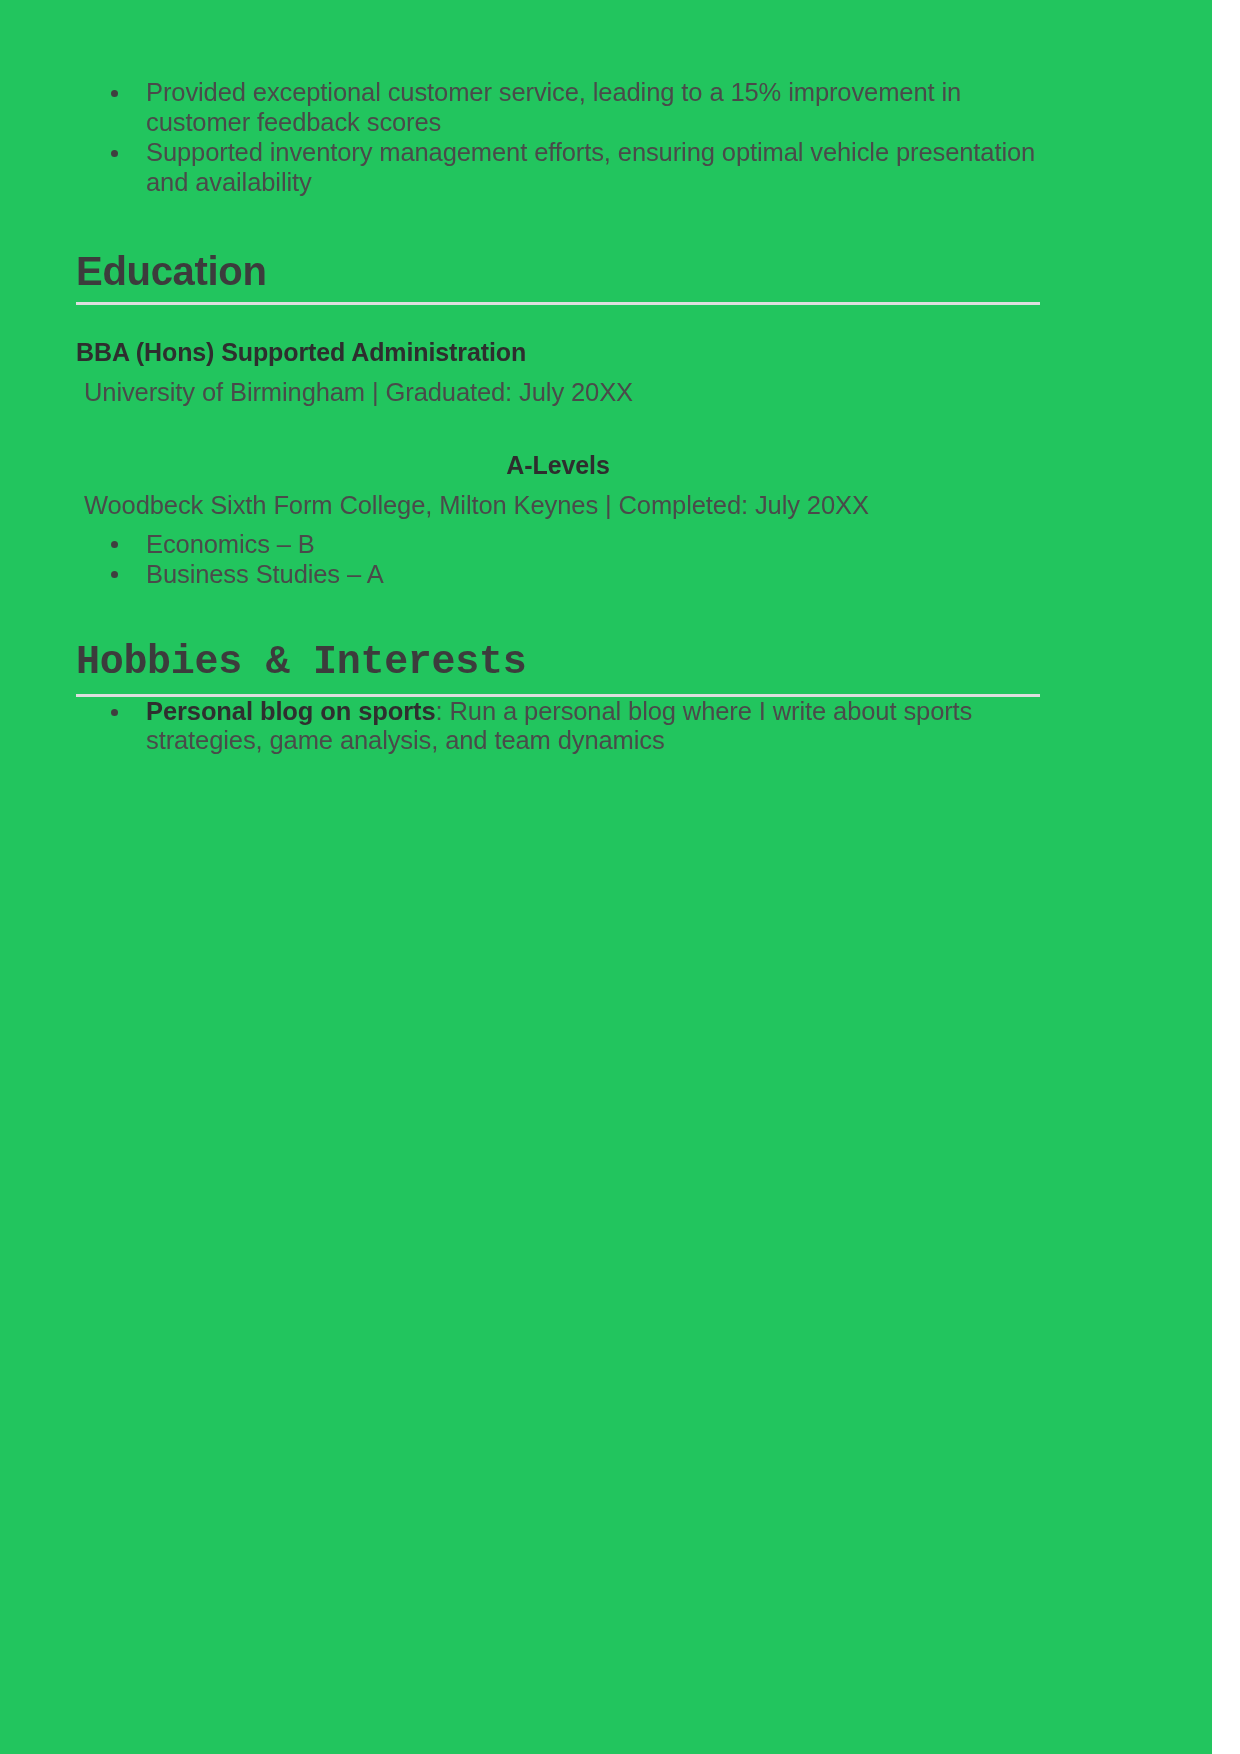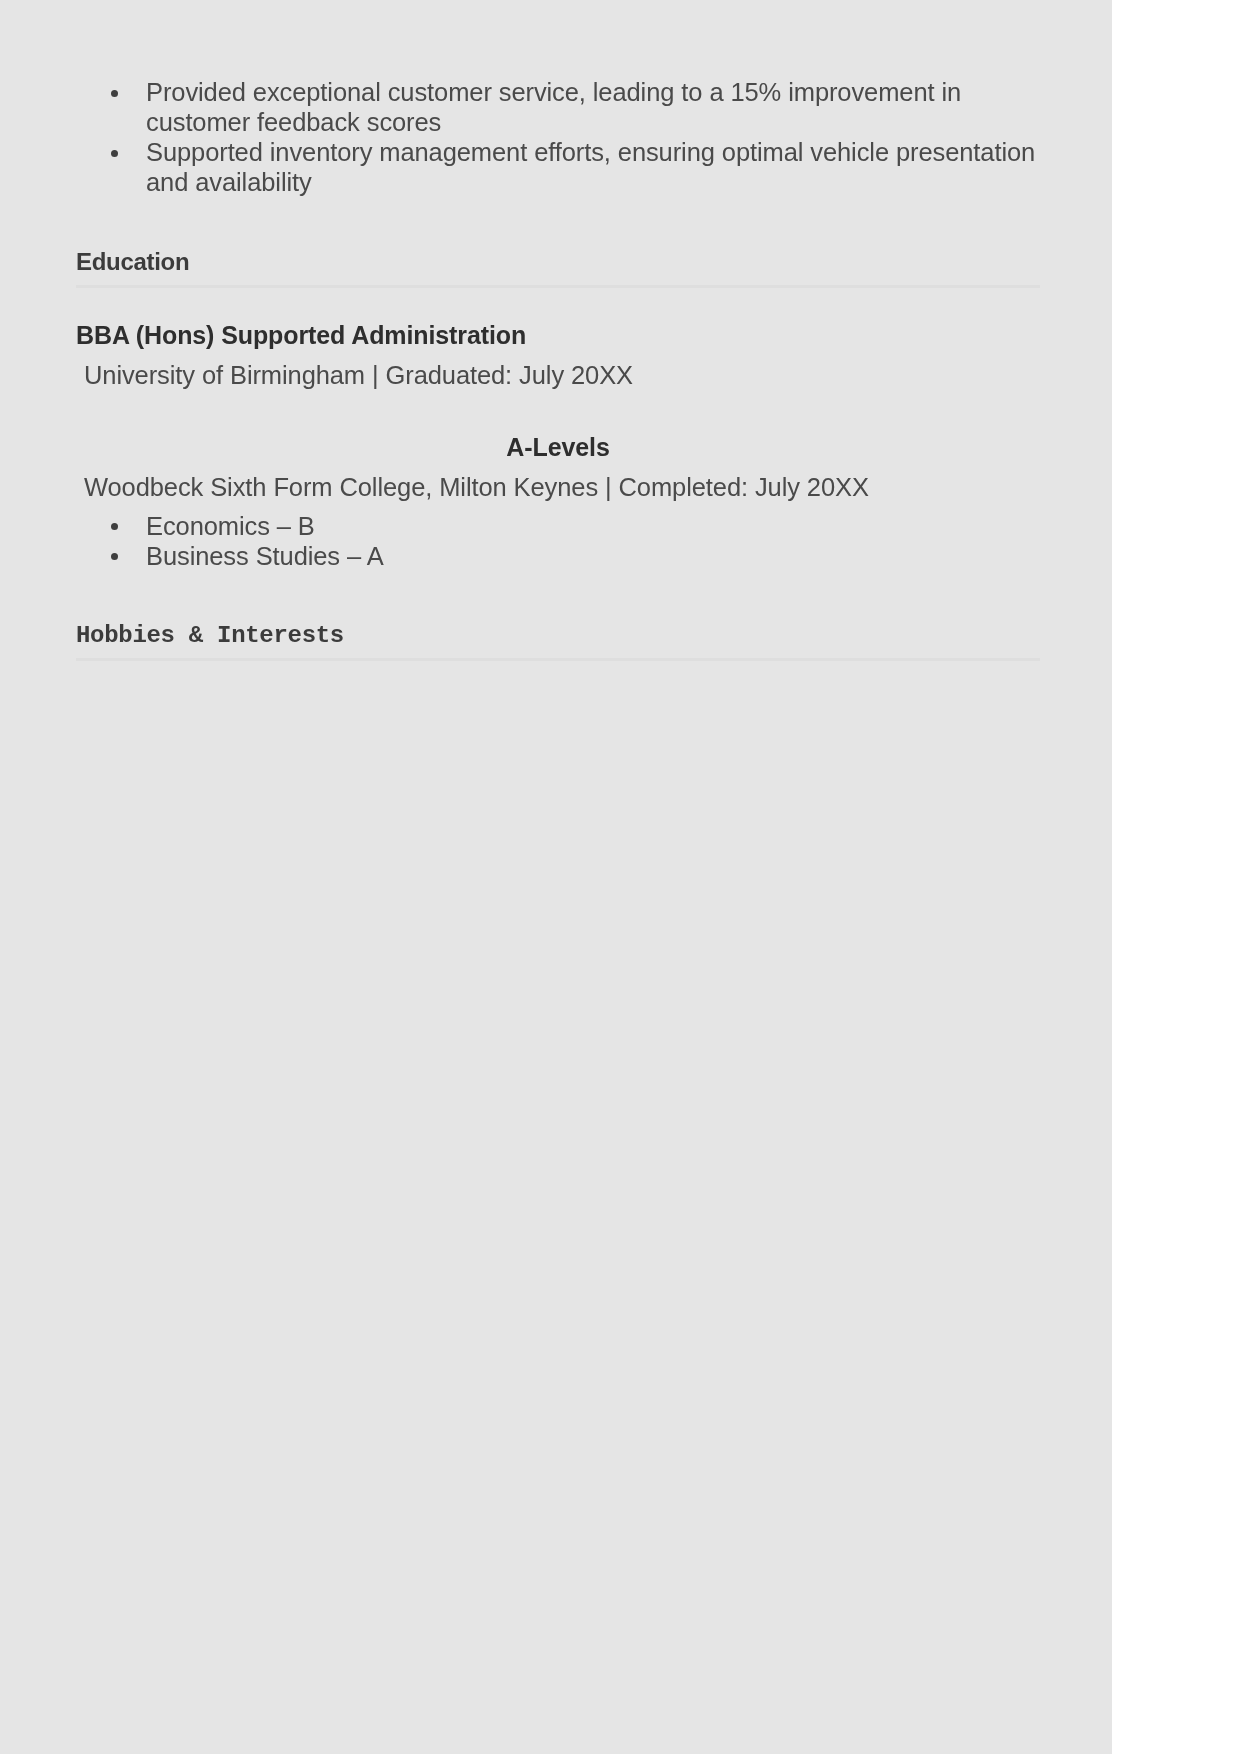--- a/index.html
+++ b/index.html
@@ -10,23 +10,23 @@
   body {
     width: 1240px;
     height: 1754px;
     font-family: "Liberation Sans", sans-serif;
     color: #4a4a4a;
     -webkit-font-smoothing: antialiased;
   }
 
   .page {
     position: relative;
-    width: 1112px;
+    width: 1212px;
     height: 1754px;
-    background: #e5e5e5;
+    background: #22c55e;
     box-sizing: border-box;
     padding: 78px 200px 0 76px;
   }
 
   .content {
     width: 964px;
   }
 
   
   ul.bullets {
@@ -58,21 +58,21 @@
     line-height: 1.18;
   }
 
   li b, .lead {
     font-weight: bold;
     color: #2f2f2f;
   }
 
   
   .section-heading {
-    font-size: 24px;
+    font-size: 40px;
     font-weight: bold;
     color: #3c3c3c;
     letter-spacing: -0.3px;
     margin: 0;
     padding: 0;
     line-height: 1.1;
   }
   .section-rule {
     height: 3px;
     background: #dedede;
@@ -142,16 +142,19 @@
         <span>Business Studies – A</span>
       </li>
     </ul>
 
     <div class="sp-hobbies-head">
       <div class="section-heading">Hobbies &amp; Interests</div>
       <div class="section-rule"></div>
     </div>
 
     <ul class="bullets sp-hobbies-list">
+      <li>
+        <span class="lead">Personal blog on sports</span><span>: Run a personal blog where I write about sports strategies, game analysis, and team dynamics</span>
+      </li>
     </ul>
 
   </div>
 </div>
 
 </body></html>

